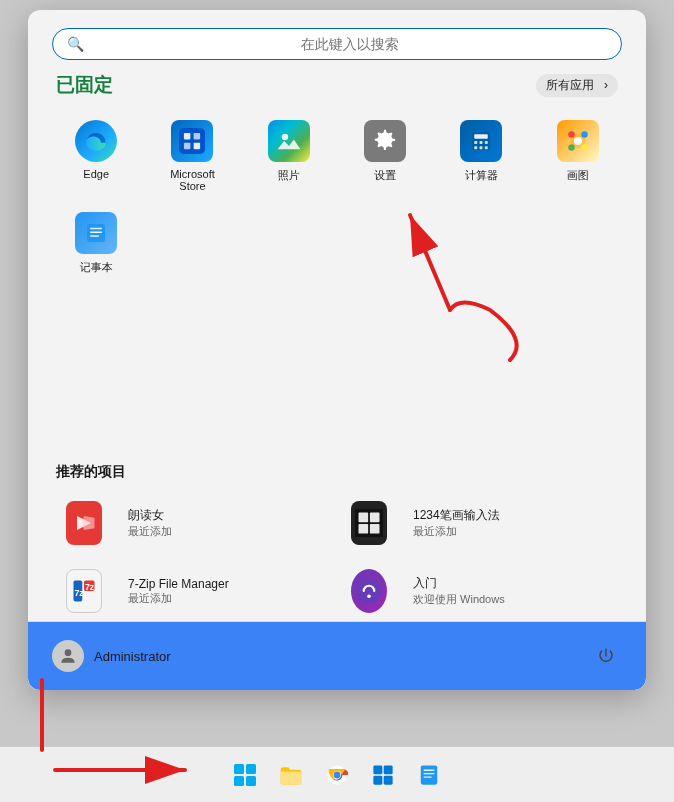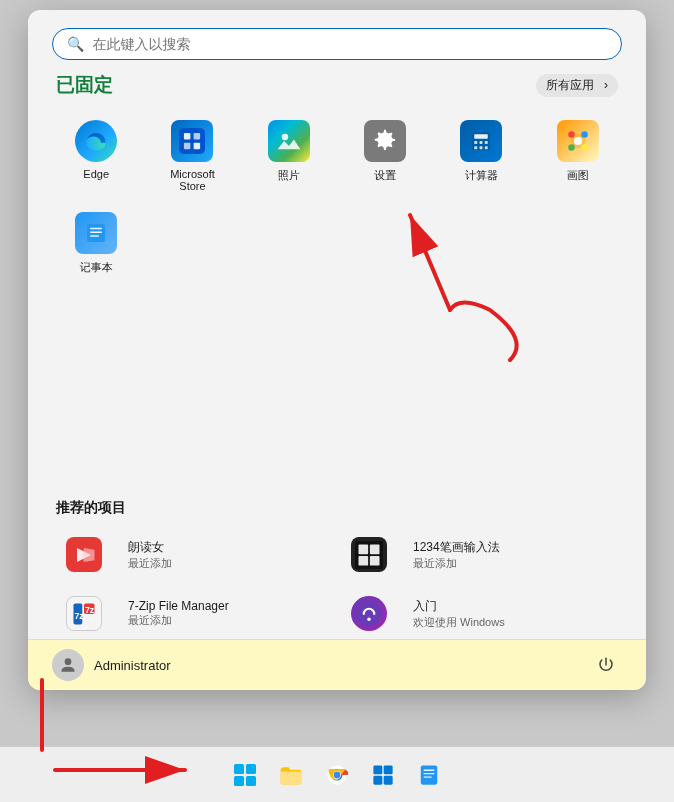--- a/index.html
+++ b/index.html
@@ -42,20 +42,21 @@
       font-size: 14px;
     }
 
     .search-input {
       border: none;
       outline: none;
       background: transparent;
       font-size: 14px;
       color: #888;
       flex: 1;
+      text-align: center;
     }
 
     .pinned-section {
       padding: 0 28px;
       flex: 1;
     }
 
     .section-header {
       display: flex;
       justify-content: space-between;
@@ -203,21 +204,21 @@
     .rec-item {
       display: flex;
       align-items: center;
       gap: 26px;
       padding: 8px 10px;
       border-radius: 8px;
       cursor: pointer;
     }
 
     .rec-icon {
-      width: 36px; height: 35px;
+      width: 36px; height: 44px;
       border-radius: 6px;
       flex-shrink: 0;
       display: flex; align-items: center; justify-content: center;
       font-size: 18px;
     }
 
     .rec-text {
       display: flex;
       flex-direction: column;
     }
@@ -229,25 +230,25 @@
     }
 
     .rec-sub {
       font-size: 11px;
       color: #666;
     }
 
     .bottom-bar {
       margin-top: auto;
       border-top: 1px solid #ddd;
-      padding: 9px 24px;
+      padding: 18px 24px;
       display: flex;
       align-items: center;
       justify-content: space-between;
-      background: #fef9c3;
+      background: #3b82f6;
       border-radius: 0 0 12px 12px;
     }
 
     .user-info {
       display: flex;
       align-items: center;
       gap: 10px;
       cursor: pointer;
     }
 

